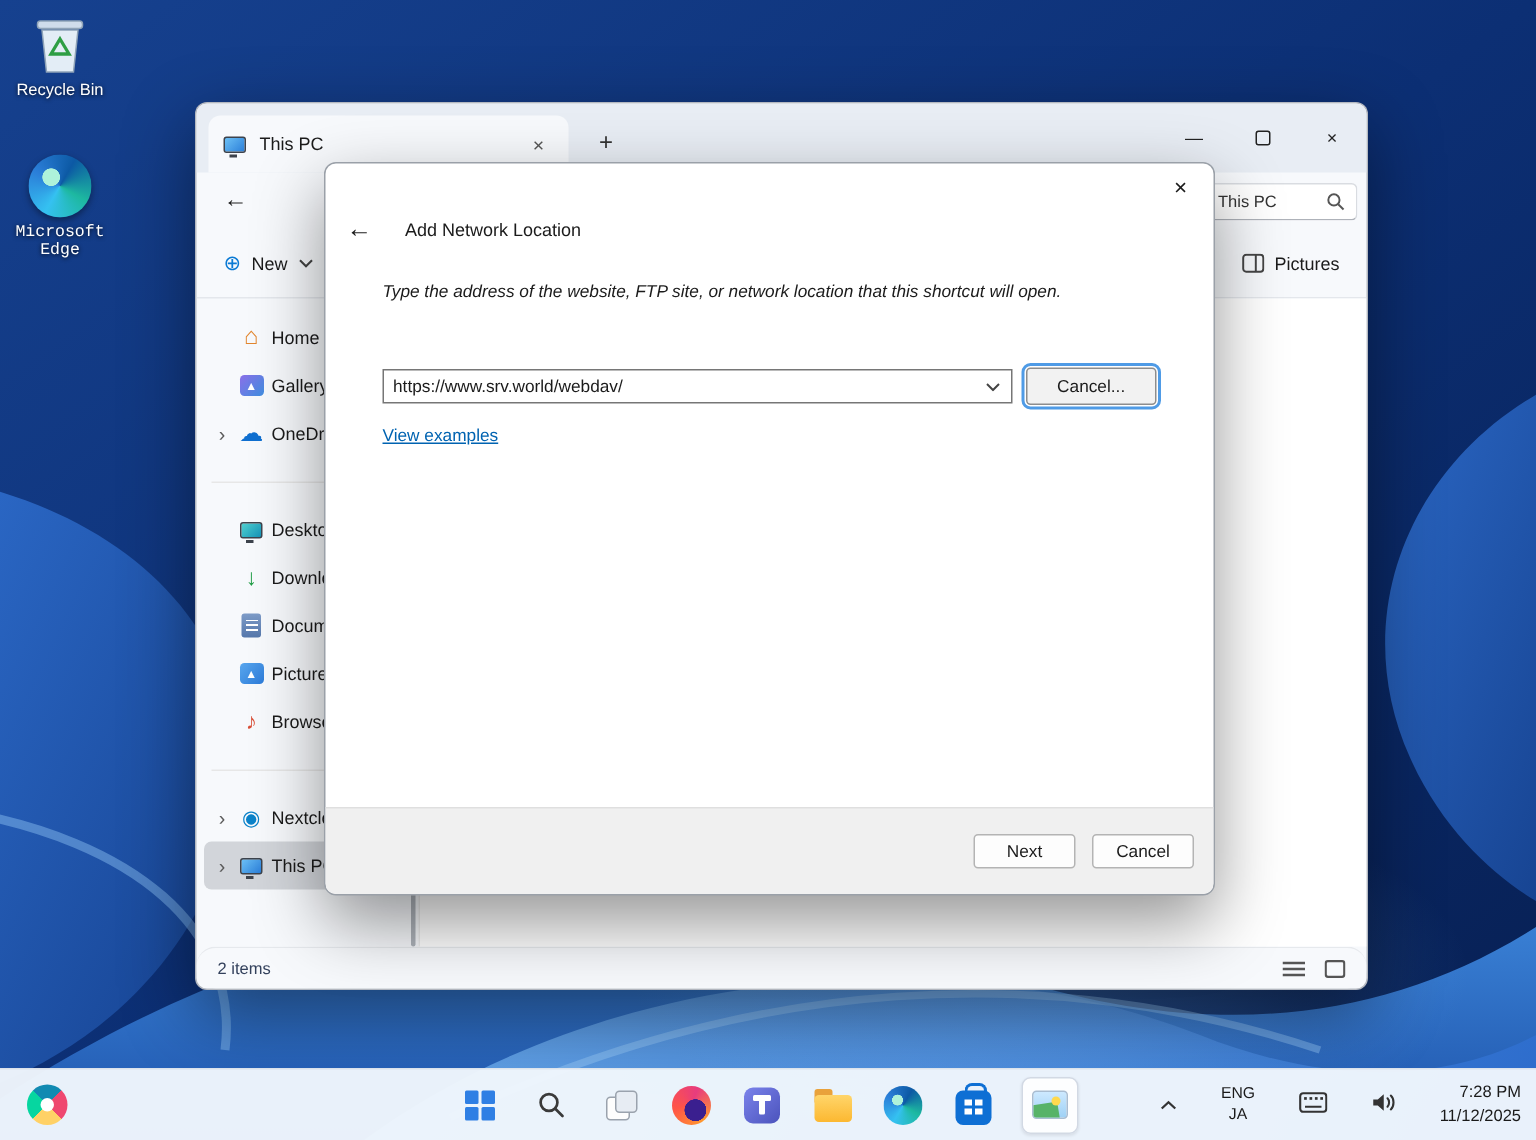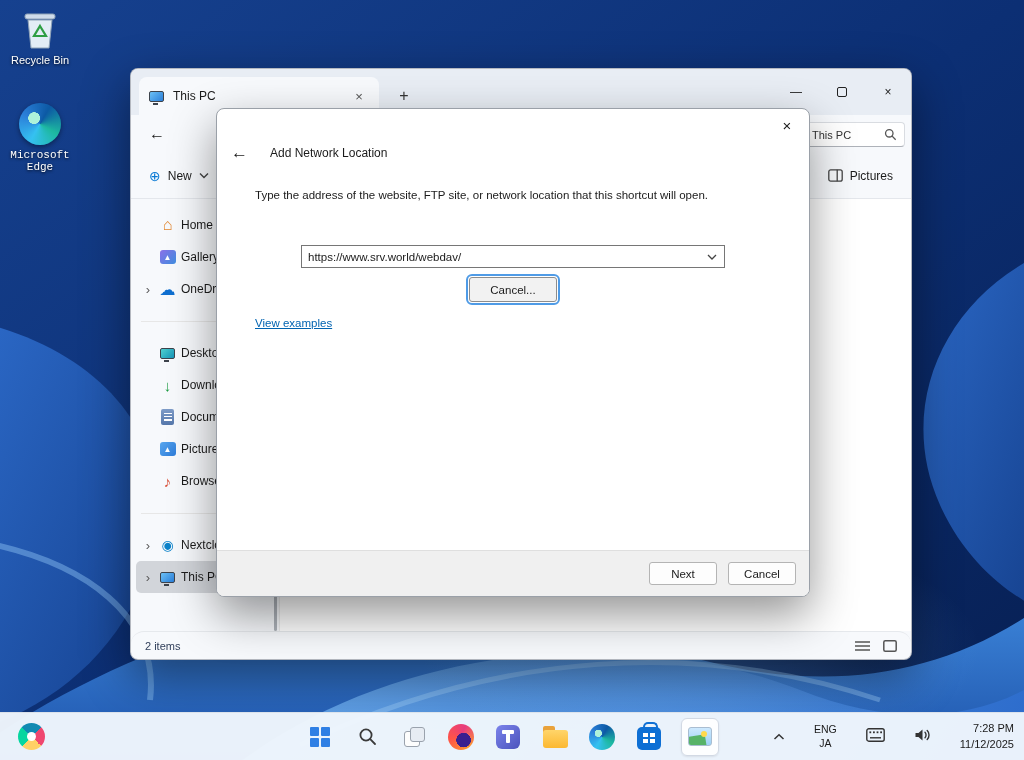--- a/index.html
+++ b/index.html
@@ -92,31 +92,31 @@
     border:1px solid #9aa0a8; border-radius:8px; overflow:hidden; display:flex; flex-direction:column;
     box-shadow:0 18px 46px rgba(0,0,0,.42); }
   .dlg-top { height:26px; position:relative; flex:0 0 auto; }
   .dlg-close { position:absolute; right:10px; top:5px; width:24px; height:22px; display:flex; align-items:center;
     justify-content:center; font-size:15px; color:#1b1b1b; }
   .dlg-header { height:36px; flex:0 0 auto; display:flex; align-items:center; gap:22px; padding-left:14px; }
   .dlg-back { font-size:17px; color:#1b1b1b; }
   .dlg-title { font-size:12px; color:#1b1b1b; }
   .dlg-content { flex:1; padding:18px 38px 0 38px; }
   .dlg-heading { font-size:15px; font-weight:normal; color:#1a4f9e; margin-bottom:17px; }
-  .dlg-desc { font-size:11.5px; color:#1b1b1b; margin-bottom:44px; }
+  .dlg-desc { font-size:11.5px; color:#1b1b1b; margin-bottom:44px;font-style:italic; }
   .addr-label { display:block; font-size:11.5px; color:#1b1b1b; margin-bottom:8px; }
-  .addr-row { display:flex; align-items:center; gap:9px;flex-direction:column; }
+  .addr-row { display:flex; align-items:center; gap:9px; }
   .combo { width:424px; height:23px; border:1px solid #767676; background:#fff; display:flex; align-items:center;
     padding-left:6px; font-size:11.5px; color:#1b1b1b; }
   .combo-arrow { margin-left:auto; padding-right:7px; display:flex; align-items:center; }
   .btn-browse { width:88px; height:25px; font-size:11.5px; color:#1b1b1b; background:#f2f2f2;
     border:1px solid #8d8d8d; border-radius:3px; outline:2px solid #4f9be6; outline-offset:1px; }
   .link-examples { display:inline-block; margin-top:15px; font-size:11.5px; color:#0063b1;
     text-decoration:underline; cursor:pointer; }
-  .dlg-footer { height:46px; flex:0 0 auto; background:#f0f0f0; border-top:1px solid #dfdfdf; display:flex;
+  .dlg-footer { height:58px; flex:0 0 auto; background:#f0f0f0; border-top:1px solid #dfdfdf; display:flex;
     align-items:center; justify-content:flex-end; gap:11px; padding-right:13px; }
   .dlg-footer button { width:68px; height:23px; font-size:11.5px; color:#1b1b1b; background:#fdfdfd;
     border:1px solid #b4b4b4; border-radius:3px; }
 
   
   .taskbar { position:absolute; left:0; right:0; bottom:0; height:48px; z-index:4;
     background:rgba(240,246,252,.97); border-top:1px solid rgba(0,0,0,.06); }
   .tb-left { position:absolute; left:16px; top:0; height:100%; display:flex; align-items:center; }
   .tb-center { position:absolute; left:50%; top:0; height:100%; transform:translateX(-50%);
     display:flex; align-items:center; gap:17px; }

